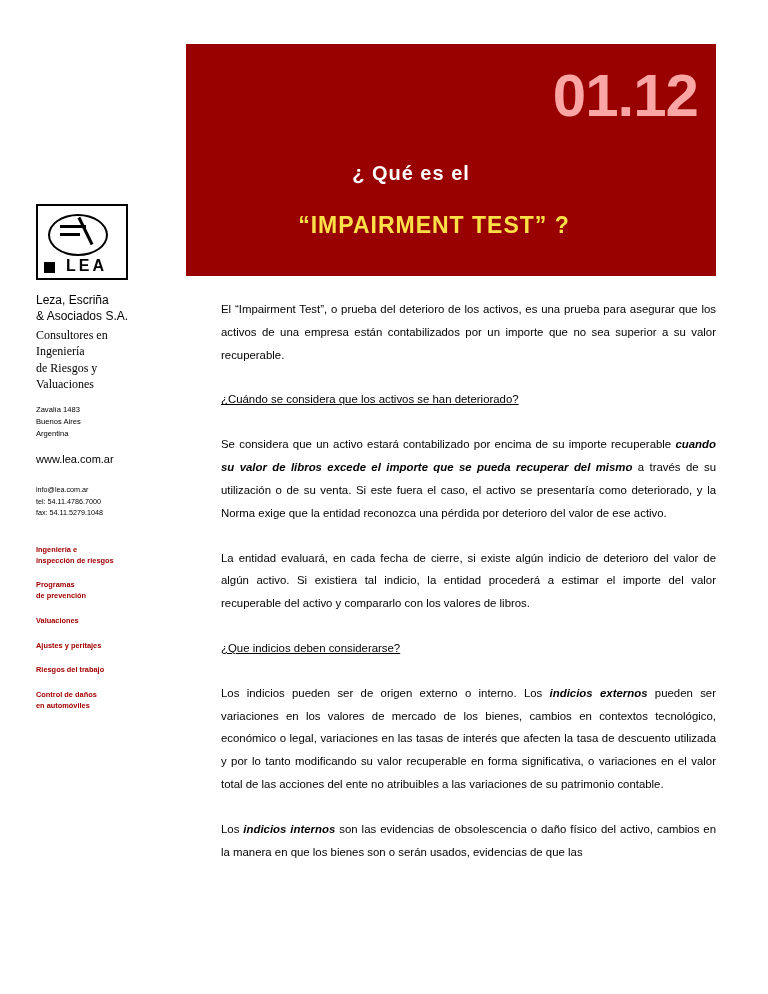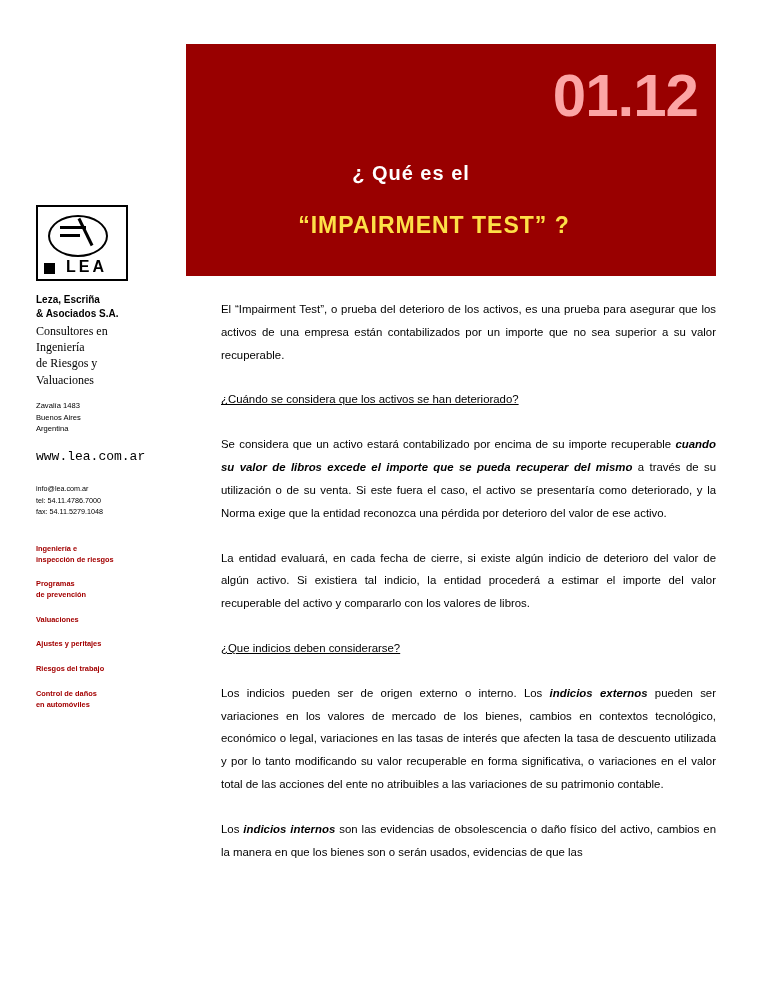--- a/index.html
+++ b/index.html
@@ -88,41 +88,40 @@
   .logo-square {
     position: absolute;
     left: 6px;
     bottom: 5px;
     width: 11px;
     height: 11px;
     background: #000;
   }
 
   .company-name {
-    font-size: 10px;
-    font-weight: bold;
+    font-size: 12px;
+    font-weight: normal;
     line-height: 1.35;
     margin-bottom: 3px;
   }
   .company-sub {
     font-family: "Liberation Serif", serif;
     font-size: 12px;
     line-height: 1.35;
     margin-bottom: 12px;
   }
   .addr {
     font-size: 7.6px;
     line-height: 1.55;
     margin-bottom: 12px;
   }
   .web {
-    font-size: 13px;
+    font-size: 11px;
     line-height: 1.55;
     margin-bottom: 16px;
-    font-family: Liberation Mono, monospace;
   }
   .contact {
     font-size: 7.2px;
     line-height: 1.6;
     margin-bottom: 26px;
   }
   .svc-list {
     margin-top: 4px;
     font-weight: bold;
   }

